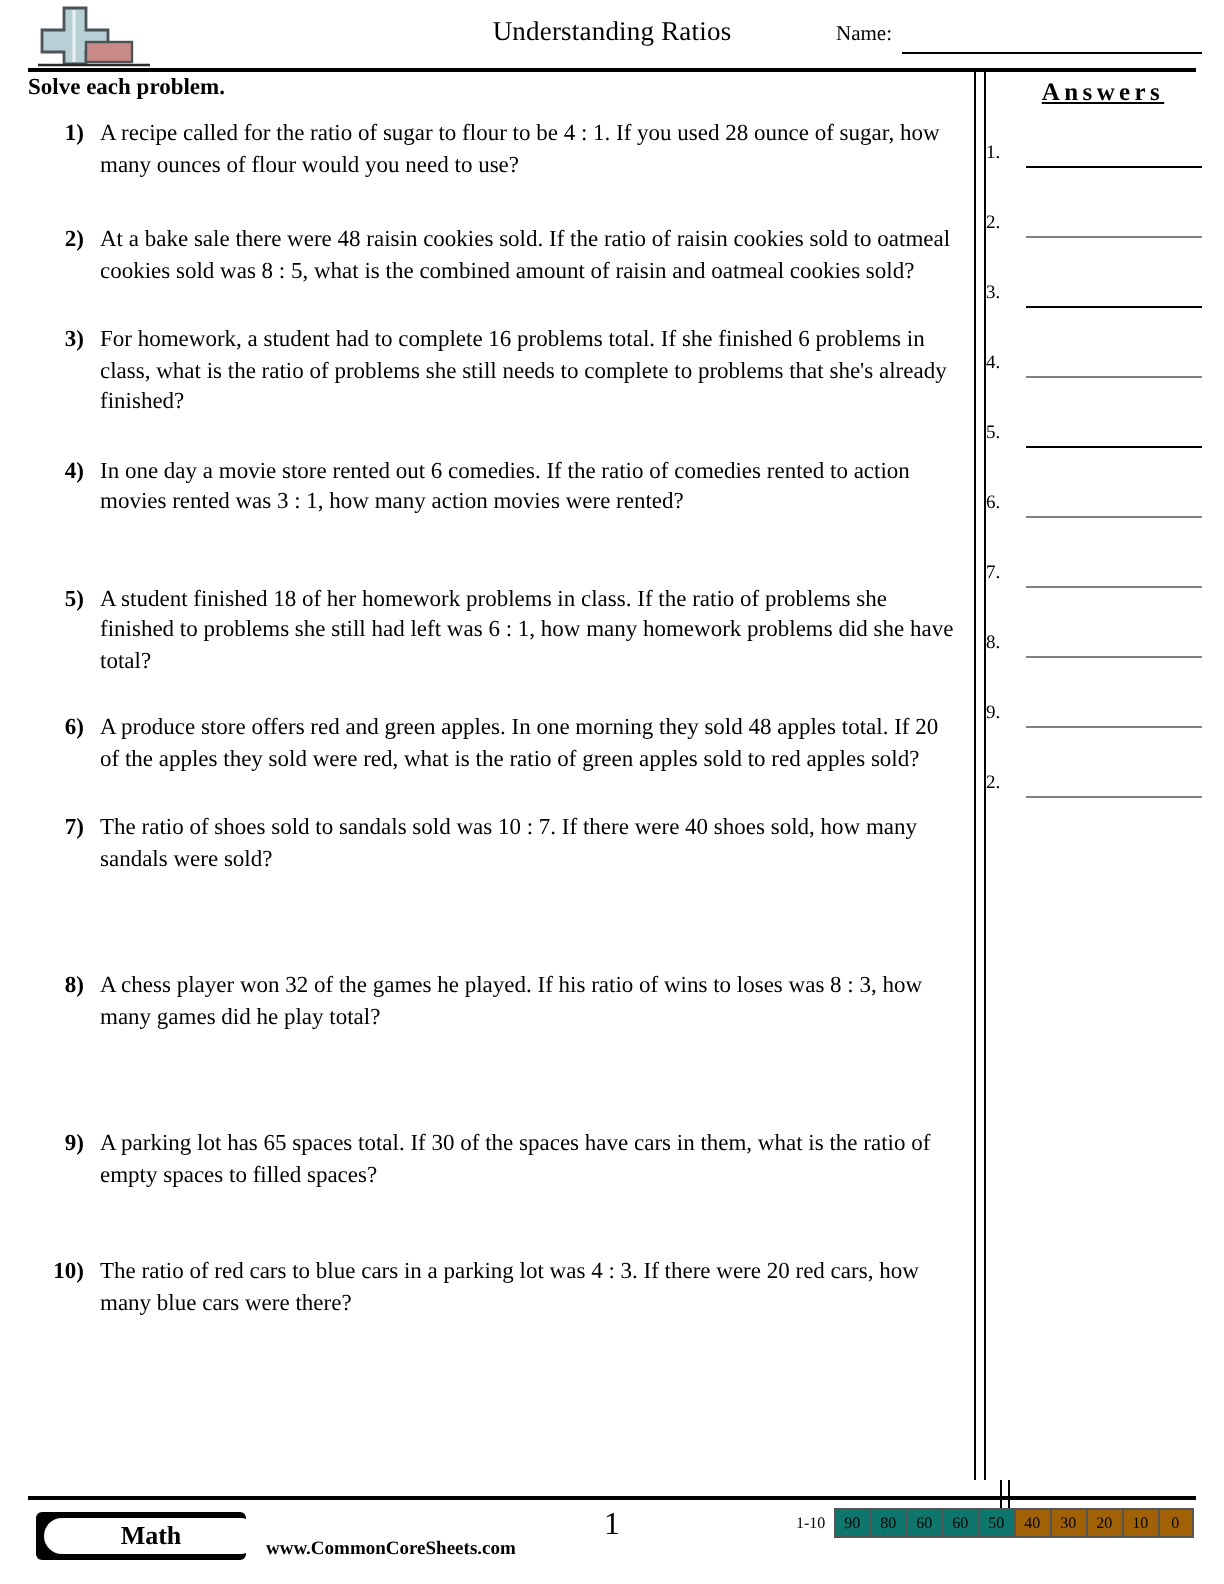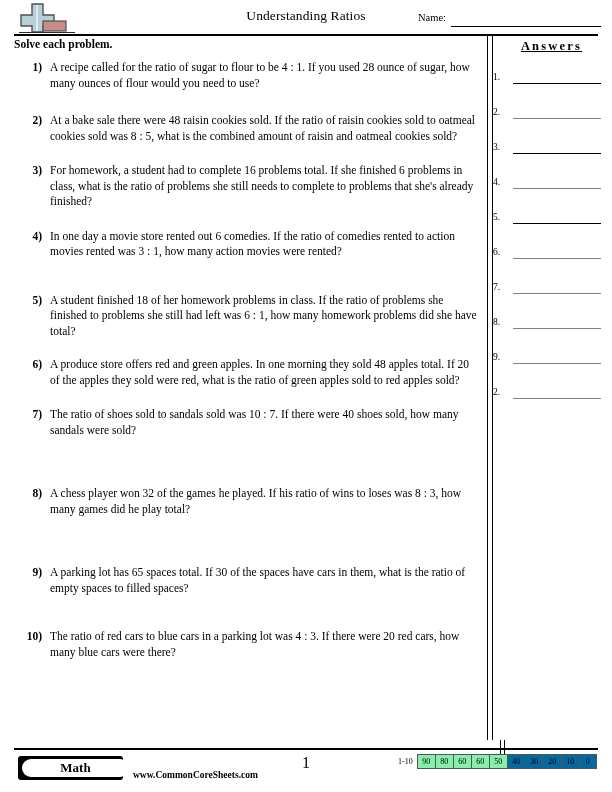--- a/index.html
+++ b/index.html
@@ -194,24 +194,24 @@
   }
   .score-box {
     width: 18px;
     height: 15px;
     box-sizing: border-box;
     border: 1px solid #555555;
     border-right: none;
     font-size: 8px;
     line-height: 13px;
     text-align: center;
-    background: #86efac;
+    background: #0f766e;
   }
   .score-box:last-child { border-right: 1px solid #555555; }
-  .score-box.hl { background: #0369a1; }
+  .score-box.hl { background: #a16207; }
 
   
   #scale-tick {
     position: absolute;
     left: 500px; top: 740px;
     width: 3px; height: 14px;
     border-left: 1px solid #000;
     border-right: 1px solid #000;
   }
 </style>

